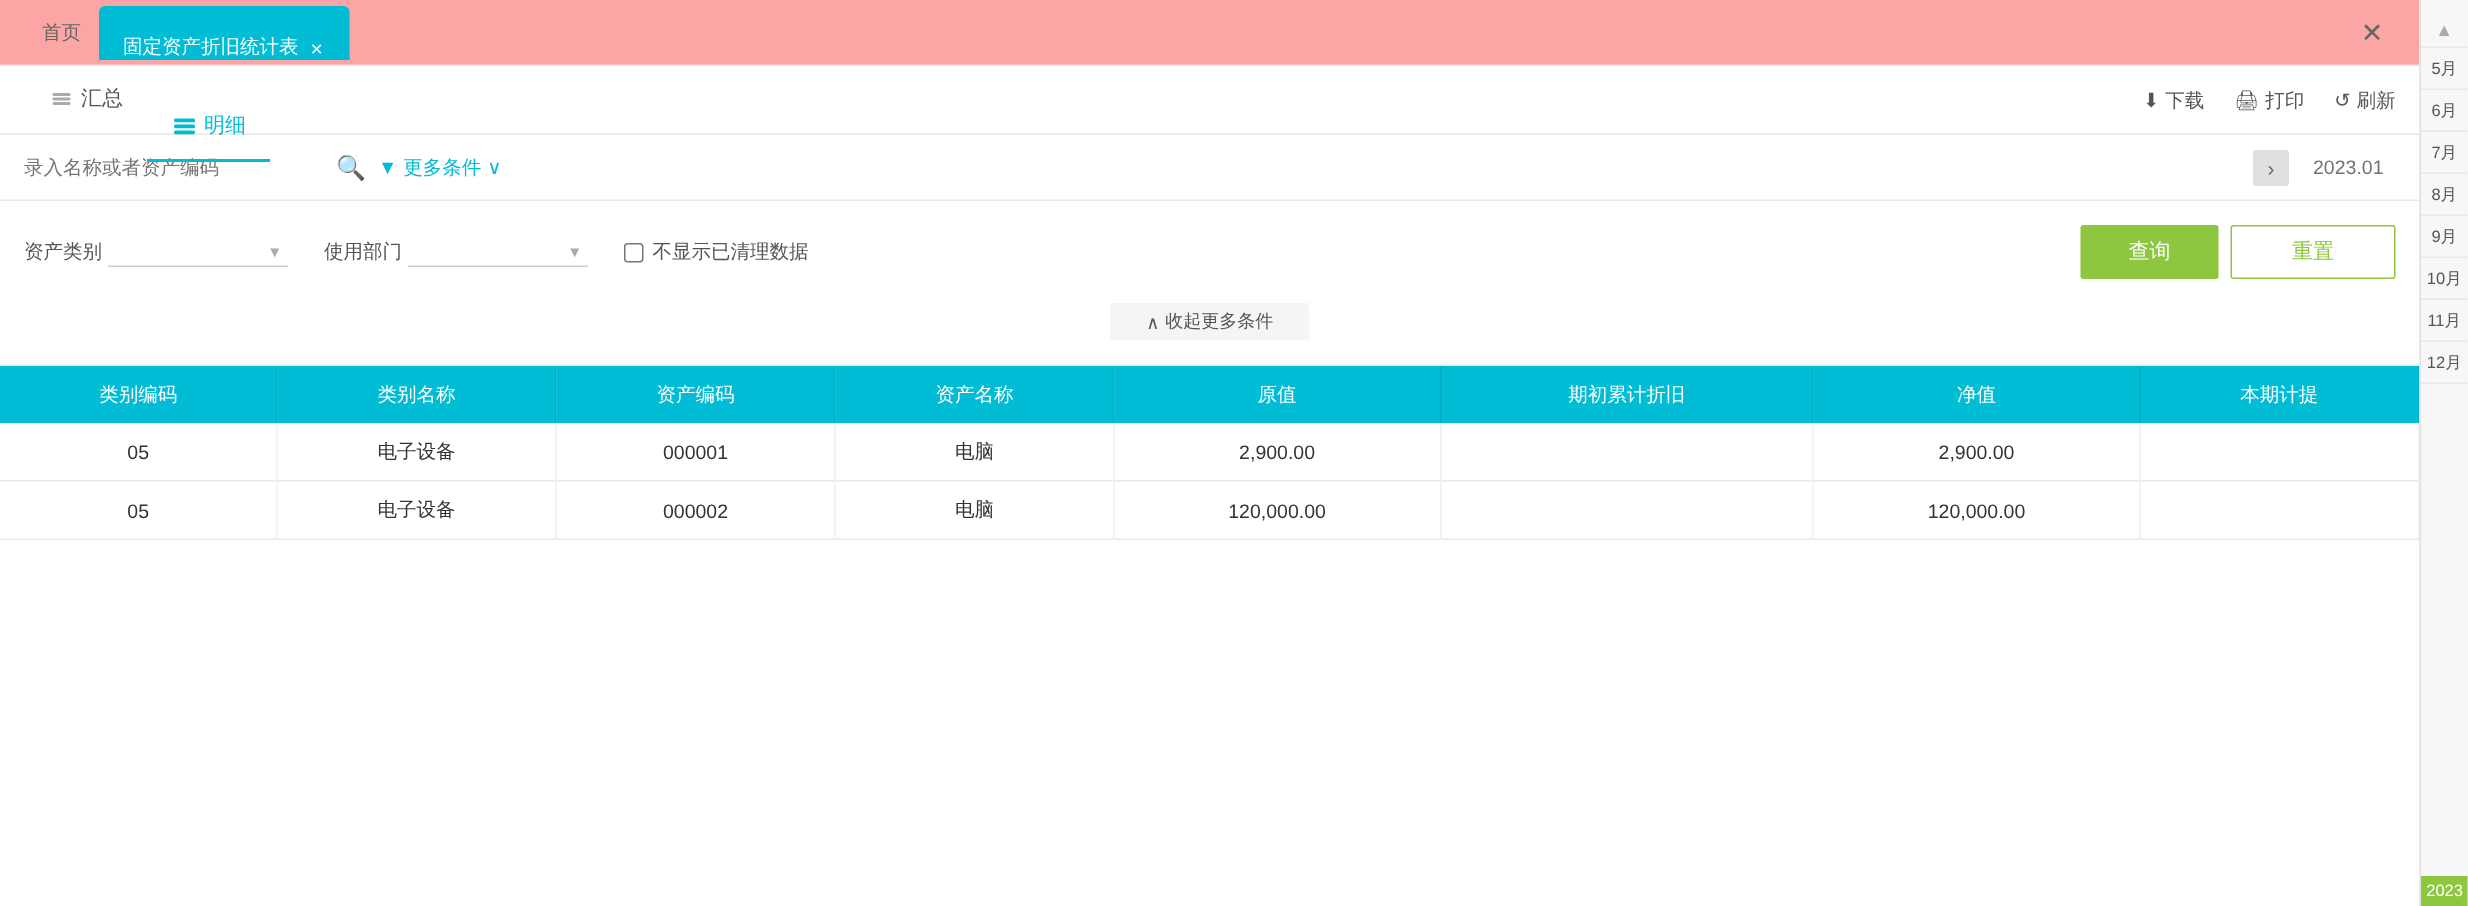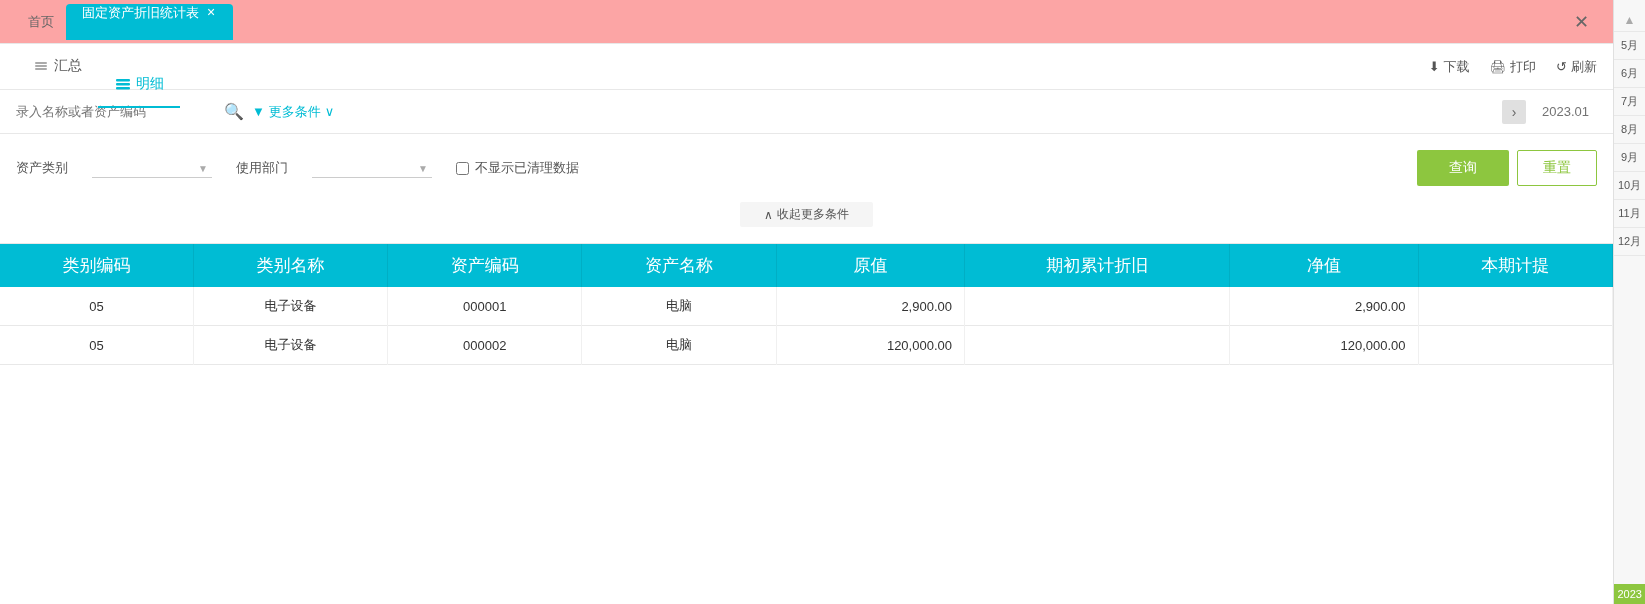--- a/index.html
+++ b/index.html
@@ -25,21 +25,21 @@
       gap: 0;
     }
     .nav-home {
       color: #666;
       font-size: 13px;
       padding: 0 12px;
       cursor: pointer;
     }
     .tab-active {
       display: flex;
-      align-items: flex-start;
+      align-items: flex-end;
       background: #00bcd4;
       color: #fff;
       padding: 0 16px;
       height: 36px;
       border-radius: 4px 4px 0 0;
       font-size: 13px;
       gap: 6px;
       cursor: pointer;
       position: relative;
     }
@@ -184,21 +184,21 @@
     }
     .filter-row {
       display: flex;
       align-items: center;
       gap: 24px;
       margin-bottom: 12px;
     }
     .filter-item {
       display: flex;
       align-items: center;
-      gap: 24px;
+      gap: 4px;
     }
     .filter-label {
       color: #555;
       font-size: 13px;
       white-space: nowrap;
     }
     .filter-select {
       border: none;
       border-bottom: 1px solid #ccc;
       outline: none;
@@ -243,21 +243,21 @@
       padding: 8px 32px;
       font-size: 14px;
       cursor: pointer;
       border-radius: 2px;
       min-width: 80px;
     }
     .btn-reset {
       background: #fff;
       color: #8dc63f;
       border: 1px solid #8dc63f;
-      padding: 8px 25px;
+      padding: 8px 40px;
       font-size: 14px;
       cursor: pointer;
       border-radius: 2px;
       min-width: 80px;
     }
     .collapse-more {
       text-align: center;
       padding: 4px 0 8px 0;
     }
     .collapse-more-btn {
@@ -283,37 +283,36 @@
     .data-table {
       width: 100%;
       border-collapse: collapse;
     }
     .data-table thead tr {
       background: #00bcd4;
       color: #fff;
     }
     .data-table thead th {
       padding: 10px 12px;
-      font-size: 17px;
+      font-size: 13px;
       font-weight: normal;
       text-align: center;
       border-right: 1px solid #00aec4;
       white-space: nowrap;
     }
     .data-table tbody tr {
       border-bottom: 1px solid #e8e8e8;
     }
     .data-table tbody td {
       padding: 10px 12px;
       font-size: 13px;
       text-align: center;
       border-right: 1px solid #f0f0f0;
     }
     .data-table tbody td.text-right {
-      text-align: right;
     }
     .total-row {
       background: #e8f8fb !important;
     }
     .total-row td {
       font-weight: normal;
     }
 
     
     .right-sidebar {

